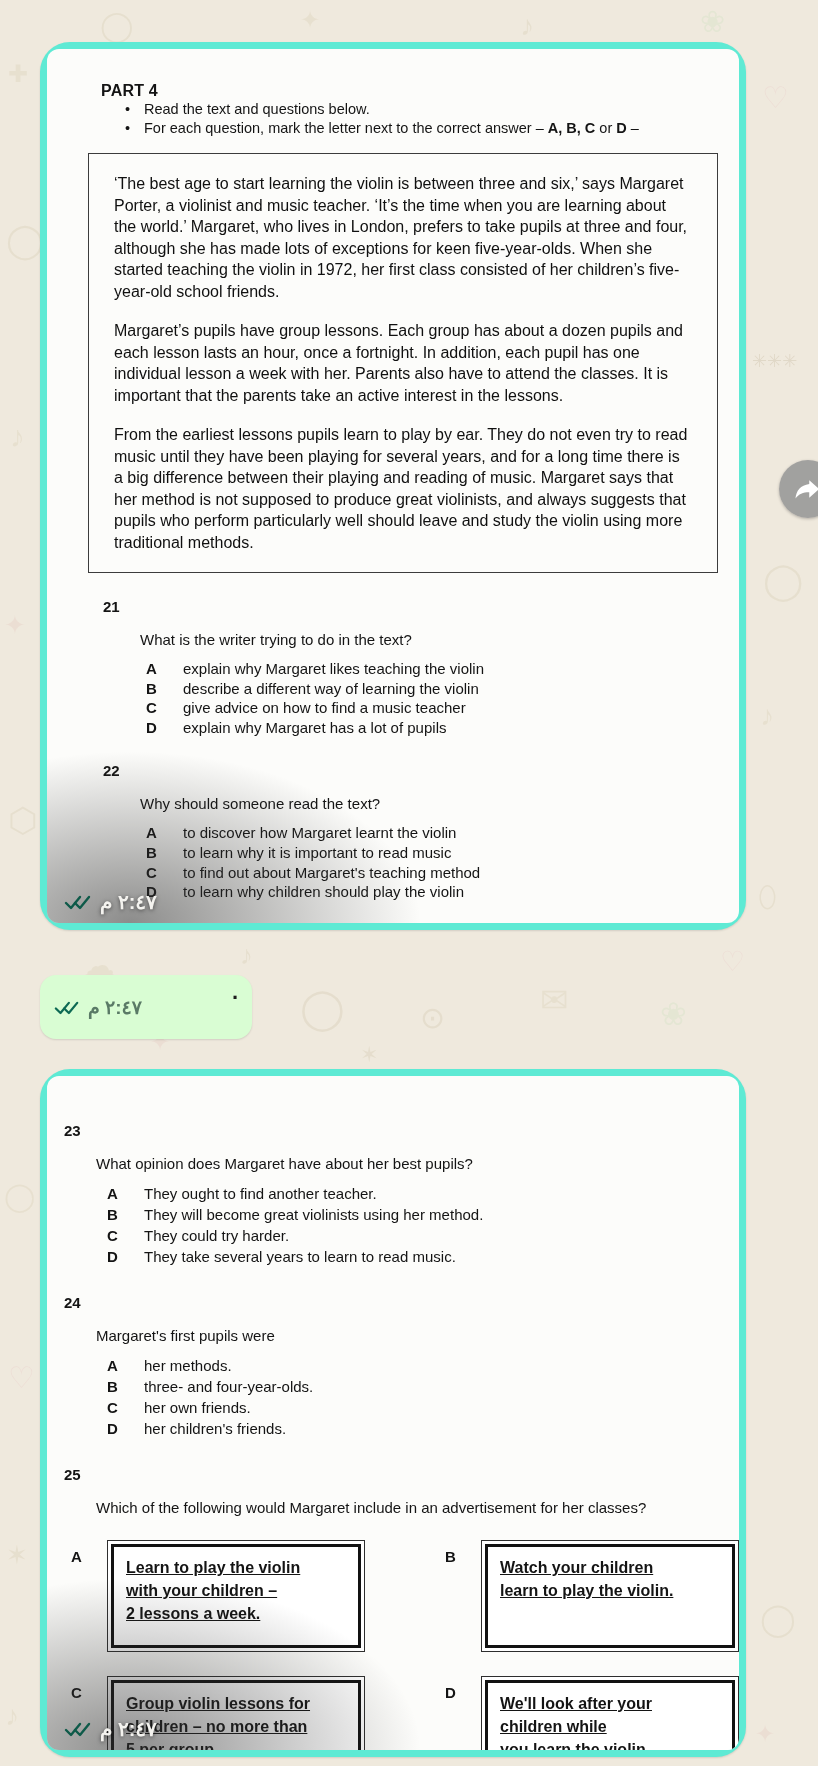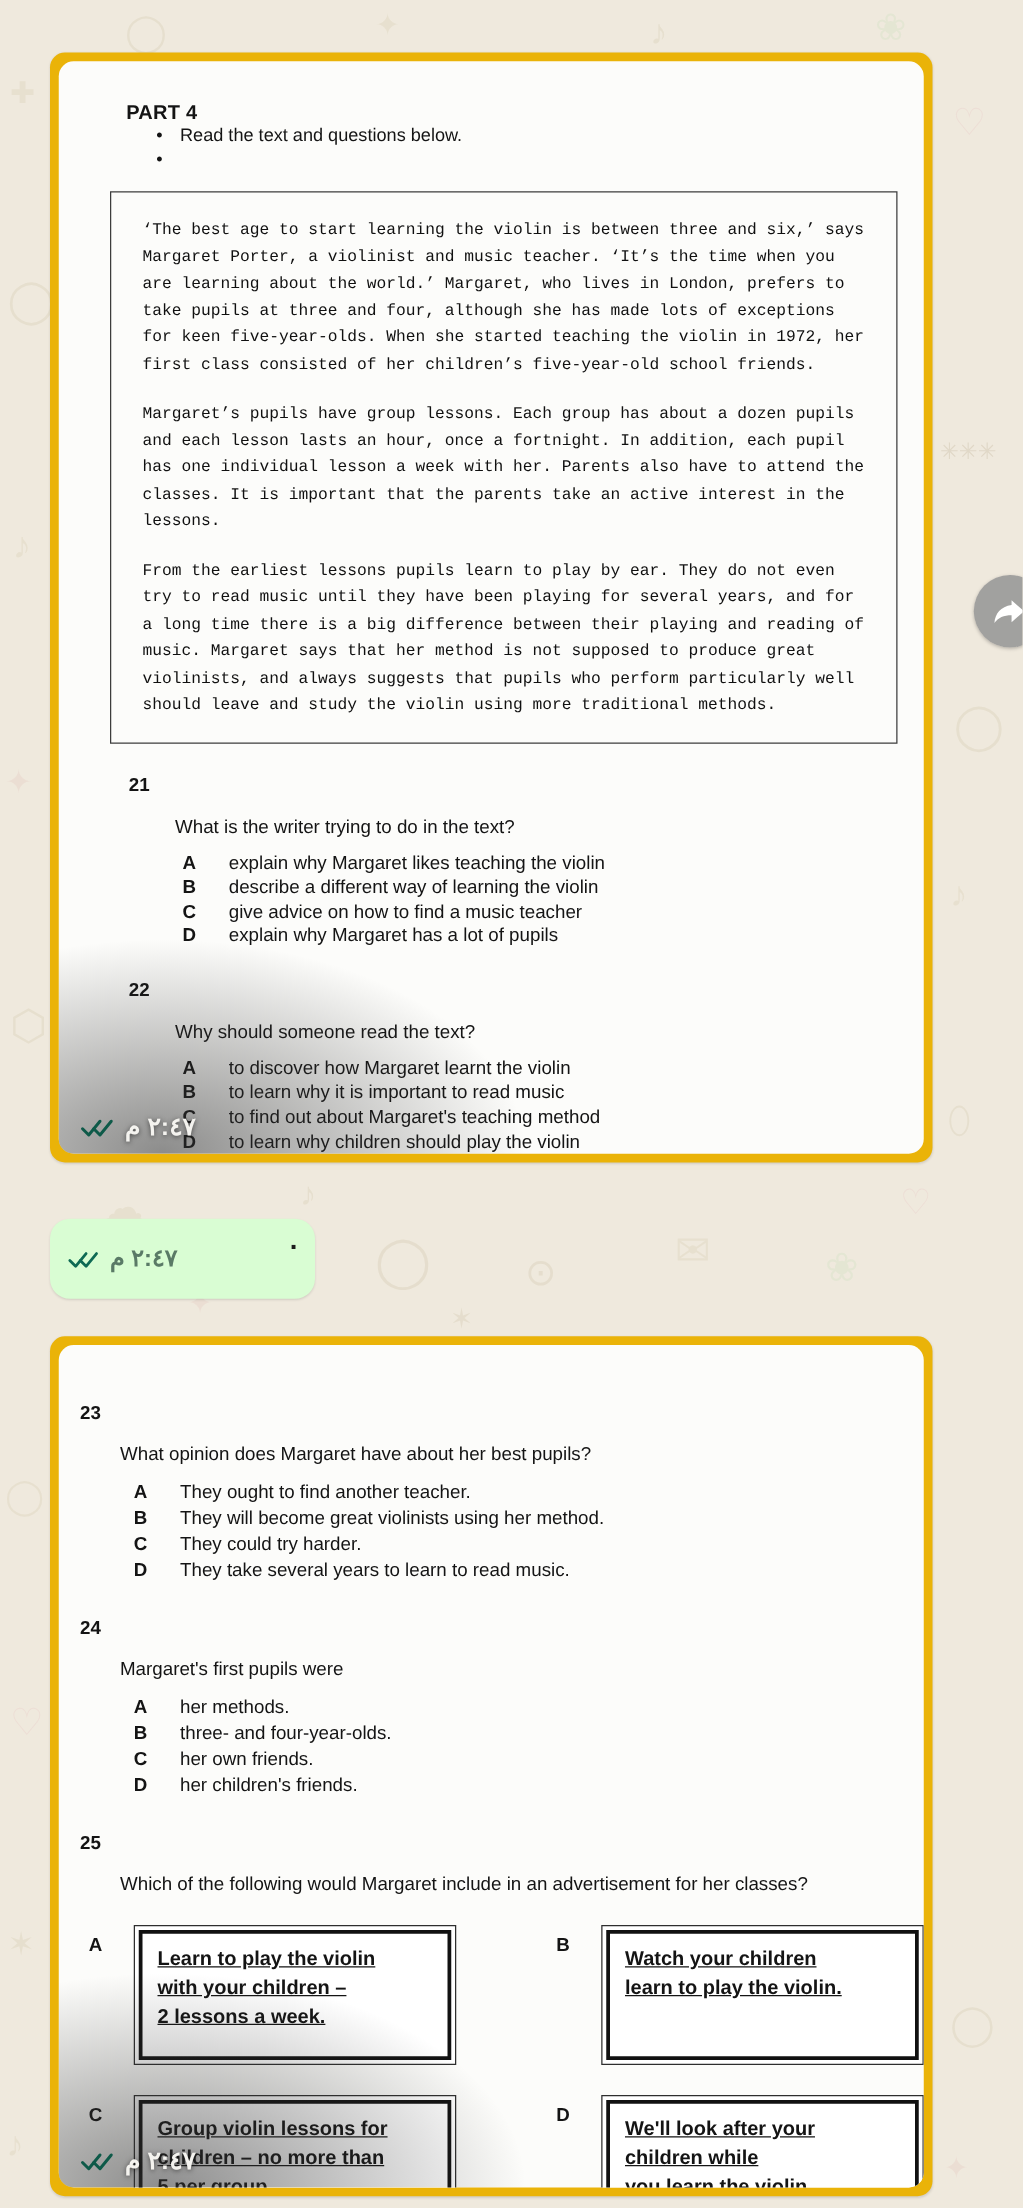--- a/index.html
+++ b/index.html
@@ -15,22 +15,22 @@
   .doodles span {
     position: absolute;
     user-select: none;
     opacity: .65;
     z-index: 0;
   }
   
   .bubble {
     position: absolute;
     left: 40px;
-    background: #eab308;
-    border-radius: 12px;
+    background: #5eead4;
+    border-radius: 30px;
     box-shadow: 0 1px 2px rgba(0,0,0,.12);
     z-index: 1;
   }
   .img-bubble { padding: 7px; }
   .page {
     position: relative;
     background: #fcfcfa;
     border-radius: 12px;
     overflow: hidden;
   }
@@ -50,22 +50,22 @@
   .instr-cont { margin-left: 19px; font-weight: bold; }
 
   .passage-box {
     margin-top: 15px;
     width: 630px;
     border: 1px solid #3c3c3c;
     padding: 19px 25px 1px 25px;
     background: #fcfcfa;
   }
   .passage-box p {
-    font-family: Liberation Mono, monospace;
-    font-size: 13px;
+    font-family: Liberation Sans, sans-serif;
+    font-size: 16px;
     line-height: 21.5px;
     margin: 0 0 18px 0;
     color: #101010;
   }
 
   .q-block { margin: 25px 0 0 15px; font-size: 15px; }
   #bubble3 .q-block { margin: 0; }
   #bubble3 .q-block + .q-block { margin-top: 27px; }
   .q-row { display: flex; }
   .q-num { width: 37px; font-weight: bold; flex: 0 0 auto; }
@@ -184,20 +184,21 @@
 
     <div class="part-title">PART 4</div>
 
     <div class="instr">
       <div class="instr-row">
         <span class="bullet"></span>
         <span>Read the text and questions below.</span>
       </div>
       <div class="instr-row">
         <span class="bullet"></span>
+        <span><span>For each question, mark the letter next to the correct answer – </span><span class="bold">A, B, C</span><span> or </span><span class="bold">D</span><span> –</span></span>
       </div>
     </div>
 
     <div class="passage-box">
       <p>‘The best age to start learning the violin is between three and six,’ says Margaret Porter, a violinist and music teacher. ‘It’s the time when you are learning about the world.’ Margaret, who lives in London, prefers to take pupils at three and four, although she has made lots of exceptions for keen five-year-olds. When she started teaching the violin in 1972, her first class consisted of her children’s five-year-old school friends.</p>
       <p>Margaret’s pupils have group lessons. Each group has about a dozen pupils and each lesson lasts an hour, once a fortnight. In addition, each pupil has one individual lesson a week with her. Parents also have to attend the classes. It is important that the parents take an active interest in the lessons.</p>
       <p>From the earliest lessons pupils learn to play by ear. They do not even try to read music until they have been playing for several years, and for a long time there is a big difference between their playing and reading of music. Margaret says that her method is not supposed to produce great violinists, and always suggests that pupils who perform particularly well should leave and study the violin using more traditional methods.</p>
     </div>
 
     <div class="q-block">

